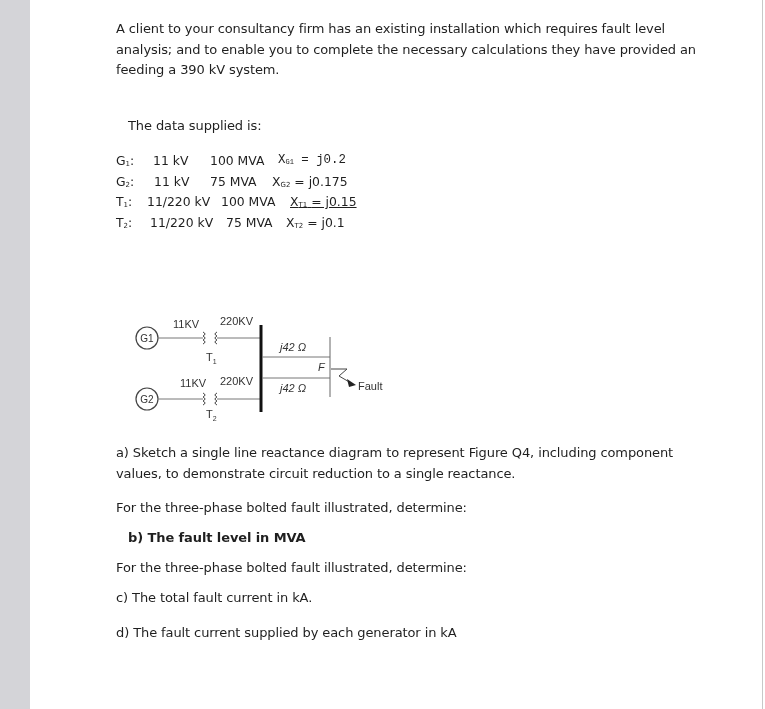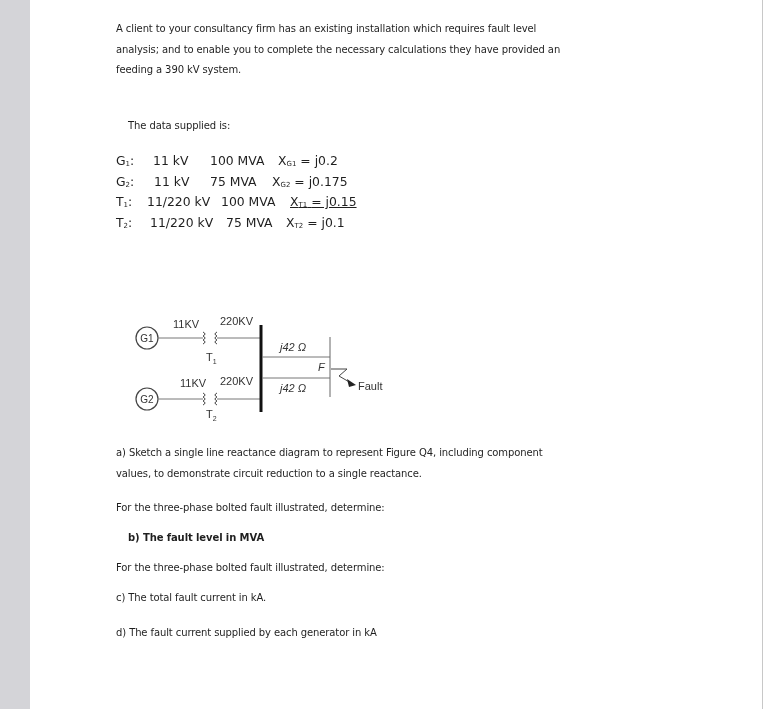--- a/index.html
+++ b/index.html
@@ -15,21 +15,21 @@
   }
   .right-edge {
     position: absolute; left: 762px; top: 0; width: 1px; height: 709px;
     background: #c8c8c8;
   }
   .page {
     position: absolute; left: 30px; top: 0; width: 732px; height: 709px;
     background: #ffffff;
   }
   .txt {
-    position: absolute; left: 116px; font-size: 10px; line-height: 20.6px;
+    position: absolute; left: 116px; font-size: 13px; line-height: 20.6px;
     white-space: nowrap; letter-spacing: -0.1px;
   }
   .intro { top: 19px; }
   .intro span { display: block; }
   .data-title { top: 116px; left: 128px; }
   .spec { position: absolute; left: 116px; font-size: 12.4px; white-space: nowrap; }
   .spec span { position: absolute; white-space: nowrap; }
   sub.s { font-size: 7px; vertical-align: -1px; }
   .figure { position: absolute; left: 125px; top: 305px; width: 280px; height: 125px; }
   .figure svg text { font-family: "Liberation Sans", sans-serif; fill: #333; }
@@ -46,21 +46,21 @@
   <span>analysis; and to enable you to complete the necessary calculations they have provided an</span>
   <span>feeding a 390 kV system.</span>
 </div>
 
 <div class="txt data-title">The data supplied is:</div>
 
 <div class="spec" style="top:153px;">
   <span style="left:0;"><span style="position:static">G</span><sub class="s">1</sub><span style="position:static">:</span></span>
   <span style="left:37px;">11 kV</span>
   <span style="left:94px;">100 MVA</span>
-  <span style="left:162px;"><span style="position:static">X</span><sub class="s">G1</sub> <span style="position:static">= j0.2</span></span>
+  <span style="left:162px;font-family:Liberation Mono, monospace;"><span style="position:static">X</span><sub class="s">G1</sub> <span style="position:static">= j0.2</span></span>
 </div>
 <div class="spec" style="top:174px;">
   <span style="left:0;"><span style="position:static">G</span><sub class="s">2</sub><span style="position:static">:</span></span>
   <span style="left:38px;">11 kV</span>
   <span style="left:94px;">75 MVA</span>
   <span style="left:156px;"><span style="position:static">X</span><sub class="s">G2</sub> <span style="position:static">= j0.175</span></span>
 </div>
 <div class="spec" style="top:194px;">
   <span style="left:0;"><span style="position:static">T</span><sub class="s">1</sub><span style="position:static">:</span></span>
   <span style="left:31px;">11/220 kV</span>

